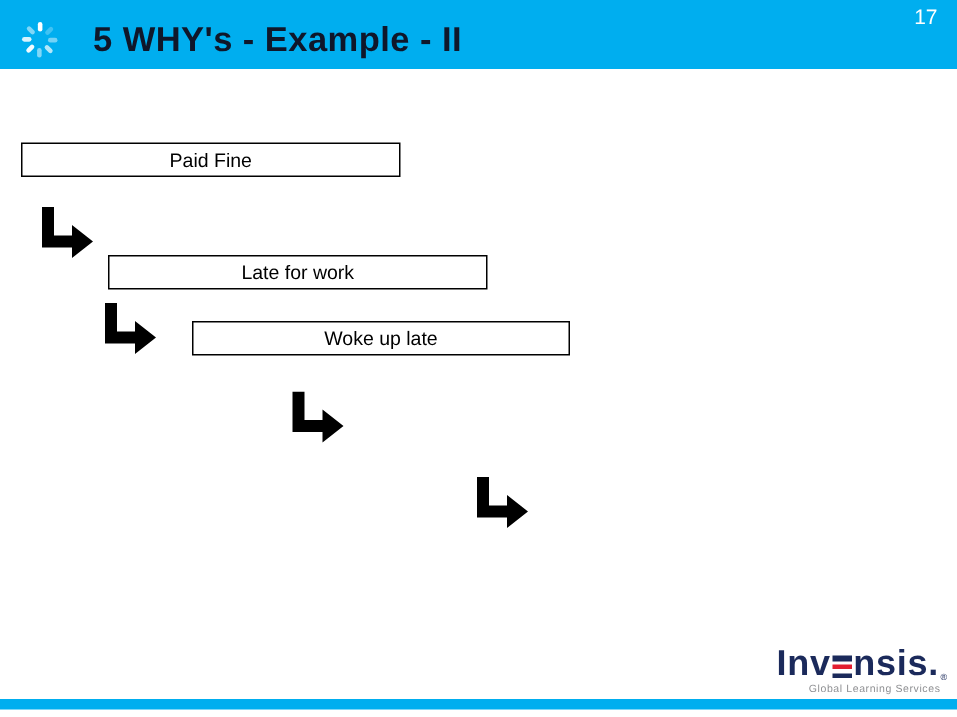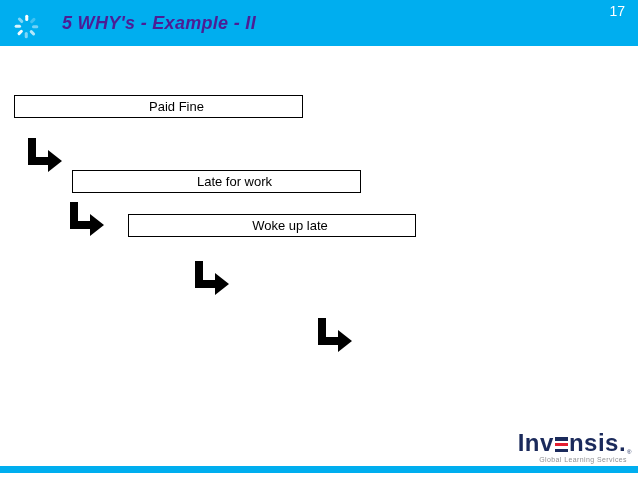--- a/index.html
+++ b/index.html
@@ -20,46 +20,44 @@
     background: #00AEEF;
   }
   .spinner {
     position: absolute;
     left: 13px; top: 13px;
     width: 27px; height: 27px;
   }
   .header-title {
     position: absolute;
     left: 62px; top: 13px;
-    color: #4c1d95;
-    font-size: 18px;
+    color: #0f172a;
+    font-size: 23px;
     font-weight: bold;
     letter-spacing: 0.3px;
     white-space: nowrap;
-    font-style: italic;
   }
   .page-number {
     position: absolute;
     right: 13px; top: 3px;
     color: #ffffff;
     font-size: 14px;
   }
   
   .why-box {
     position: absolute;
     height: 21px;
     background: #ffffff;
     border: 1px solid #000000;
     display: flex;
     align-items: center;
     justify-content: center;
     font-size: 13px;
     color: #000000;
     white-space: nowrap;
-    padding-left: 36px;
   }
   .box-1 { left: 14px;  top: 95px;  width: 251px; }
   .box-2 { left: 72px;  top: 154px; width: 251px; margin-top: 16px; }
   .box-3 { left: 128px; top: 214px; width: 250px; }
   .box-4 { left: 245px; top: 271px; width: 249px; }
   .box-5 { left: 370px; top: 327px; width: 249px; }
   
   .elbow-arrow { position: absolute; width: 38px; height: 36px; }
   .arrow-1 { left: 25px;  top: 138px; }
   .arrow-2 { left: 67px;  top: 202px; }

